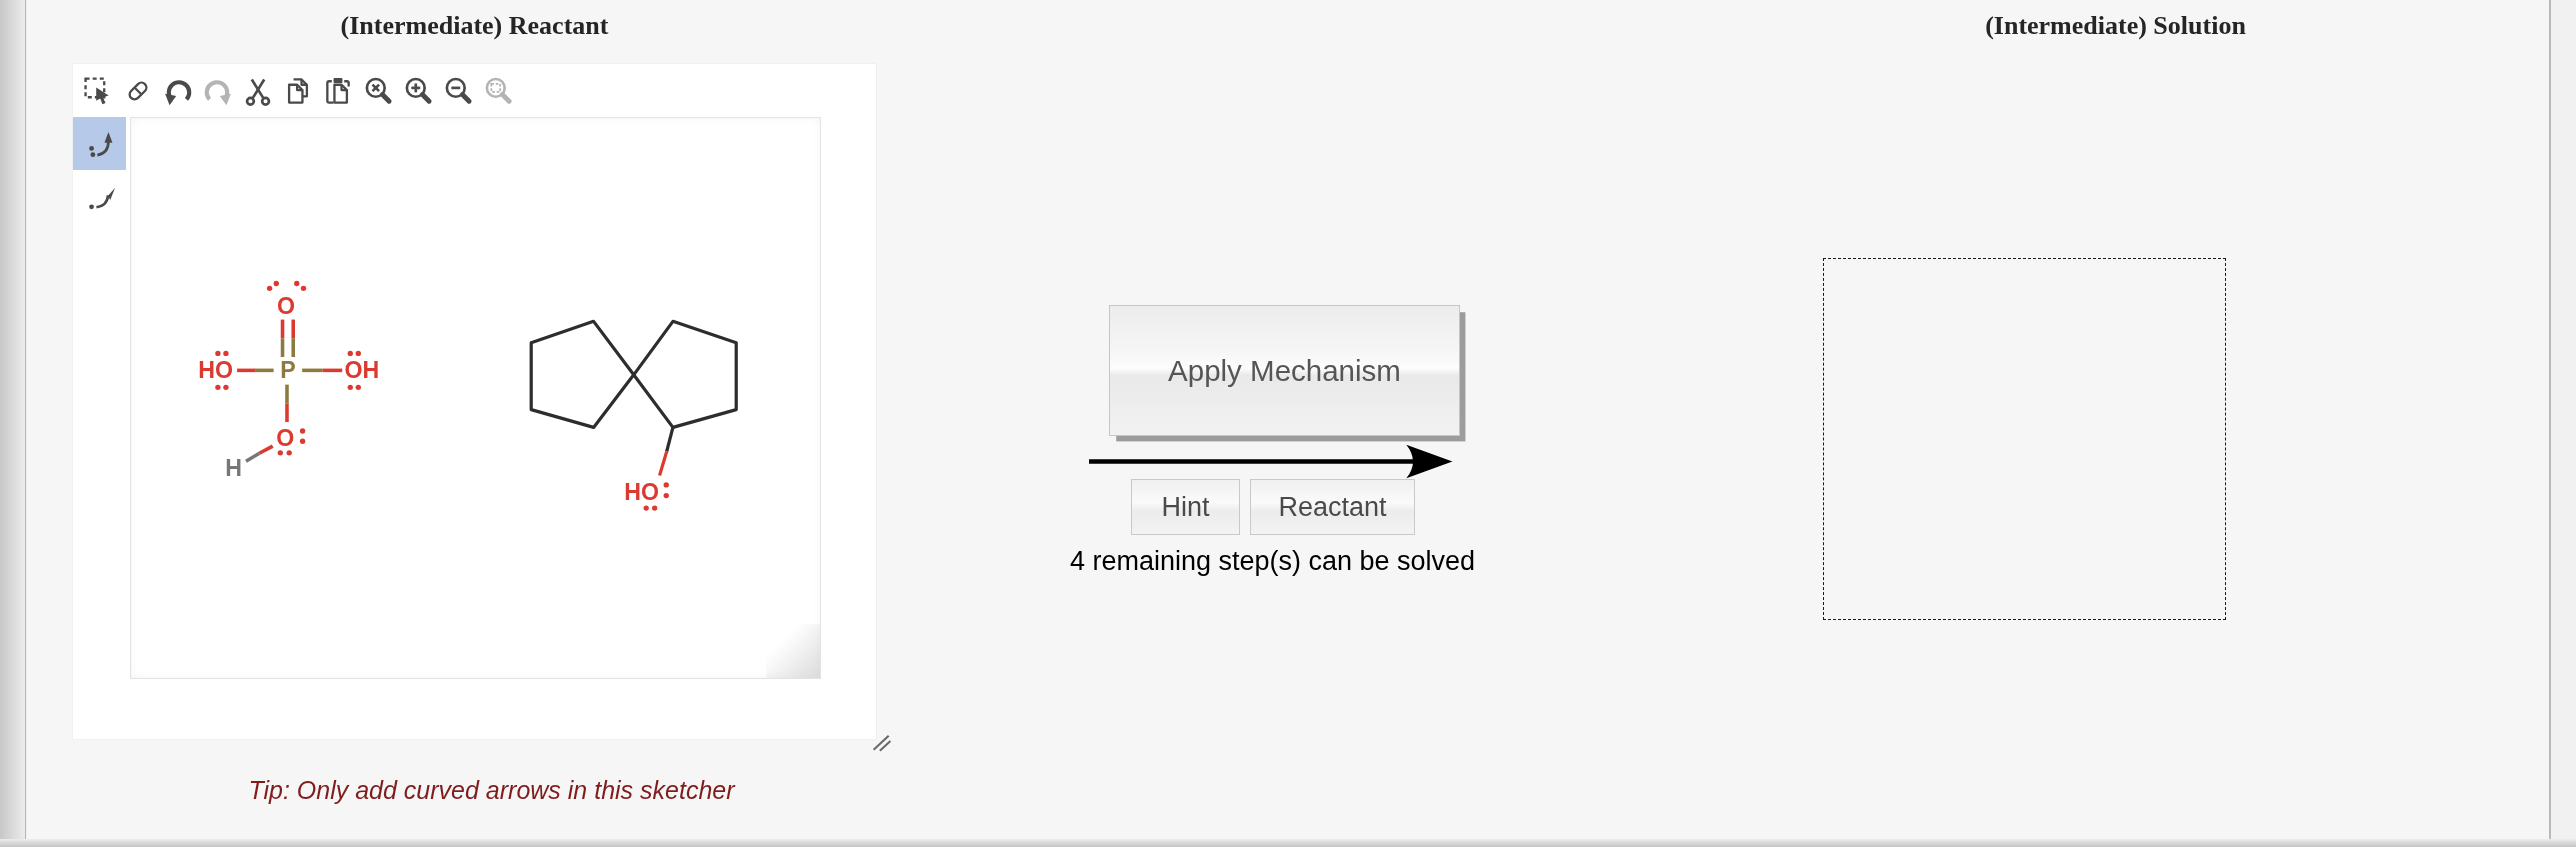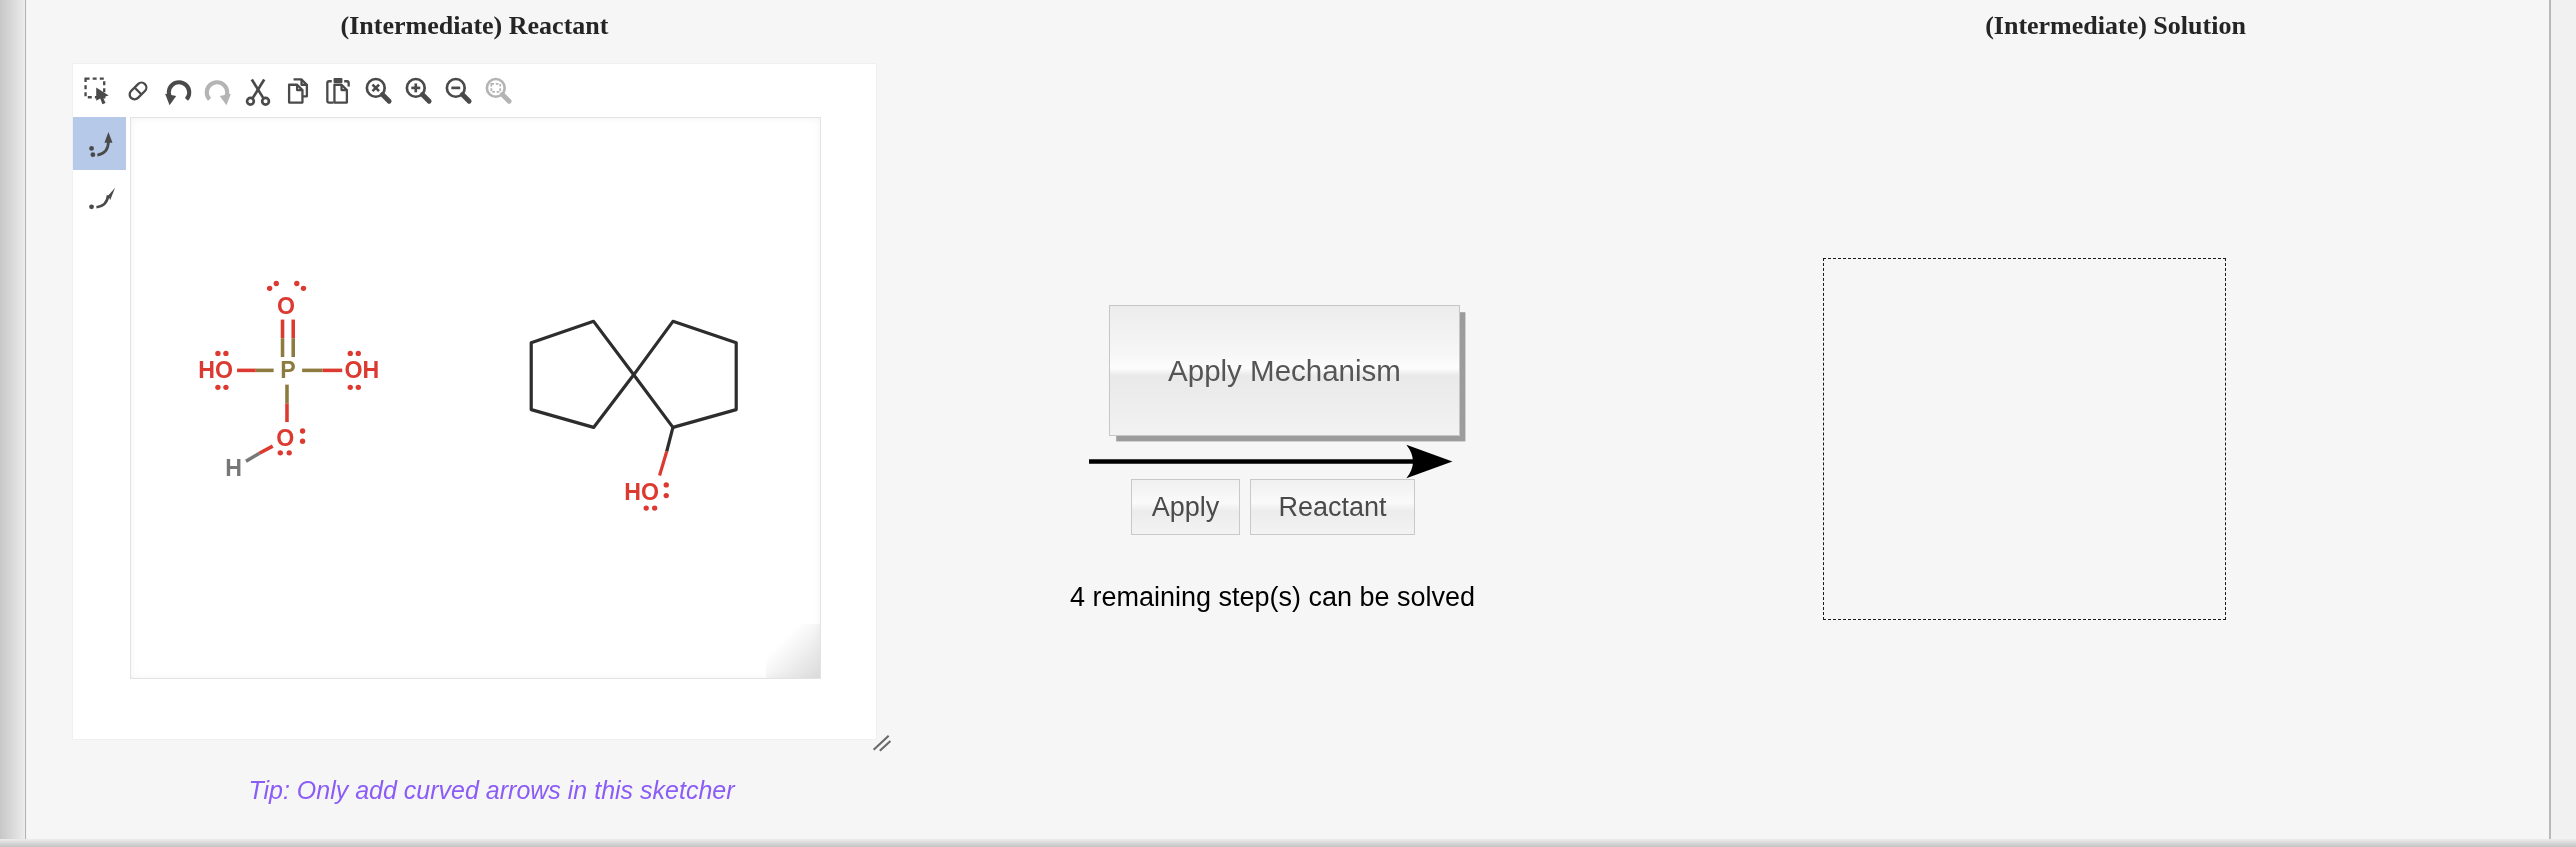--- a/index.html
+++ b/index.html
@@ -70,21 +70,21 @@
   .canvas::after {
     content:""; position:absolute; right:0; bottom:0; width:54px; height:54px;
     background:linear-gradient(315deg,#dadada,rgba(255,255,255,0) 70%);
   }
   .canvas-art { position:absolute; left:0; top:0; width:100%; height:100%; }
 
   .resize-handle { position:absolute; left:871px; top:732px; width:23px; height:21.5px; cursor:se-resize; }
 
   .tip {
     position:absolute; left:98px; top:776px; width:787px;
-    text-align:center; font-style:italic; font-size:25px; color:#8b5cf6;
+    text-align:center; font-style:italic; font-size:25px; color:#7f1d1d;
     white-space:nowrap;
   }
 
   
   .apply-btn {
     position:absolute; left:1109px; top:305px; width:351px; height:131px;
     background:linear-gradient(180deg,#ececed 0%,#f7f7f8 38%,#fdfdfd 48%,#e9e9ea 54%,#f2f2f3 100%);
     border:0.9px solid #c6c6c6;
     box-shadow:6.3px 6.3px 0 -0.9px #9c9c9c;
     box-sizing:border-box;
@@ -97,21 +97,21 @@
     background:linear-gradient(180deg,#f0f0f1 0%,#fafafa 42%,#ececed 58%,#f3f3f4 100%);
     border:0.9px solid #c9c9c9;
     box-sizing:border-box;
     display:flex; align-items:center; justify-content:center;
     font-size:27px; color:#4a4a4a; cursor:pointer;
   }
   #hint-btn { left:1131px; width:109px; }
   #solution-btn { left:1250px; width:165px; }
   .status {
     position:absolute; left:1004px; top:546px; width:537px;
-    text-align:center; font-size:27px; color:#000; white-space:nowrap;margin-top:36px;
+    text-align:center; font-size:27px; color:#000; white-space:nowrap;
   }
 
   
   .product-box {
     position:absolute; left:1823px; top:258px; width:403px; height:362px;
     border:1.8px dashed #1a1a1a;
     box-sizing:border-box;
   }
 
   svg { display:block; }
@@ -311,21 +311,21 @@
 
 <div class="tip">Tip: Only add curved arrows in this sketcher</div>
 
 <button class="apply-btn">Apply Mechanism</button>
 
 <svg class="rxn-arrow" width="385" height="39" viewBox="0 0 430 44">
   <line x1="8" y1="22" x2="388" y2="22" stroke="#000" stroke-width="5"></line>
   <path d="M 366 3 L 418 22 L 366 41 Q 381 22 366 3 Z" fill="#000"></path>
 </svg>
 
-<button class="small-btn" id="hint-btn">Apply</button>
+<button class="small-btn" id="hint-btn">Hint</button>
 <button class="small-btn" id="solution-btn">Reactant</button>
 
 <div class="status">4 remaining step(s) can be solved</div>
 
 <div class="product-box"></div>
 
 <div class="edge-bottom"></div>
 
 
 </body></html>

